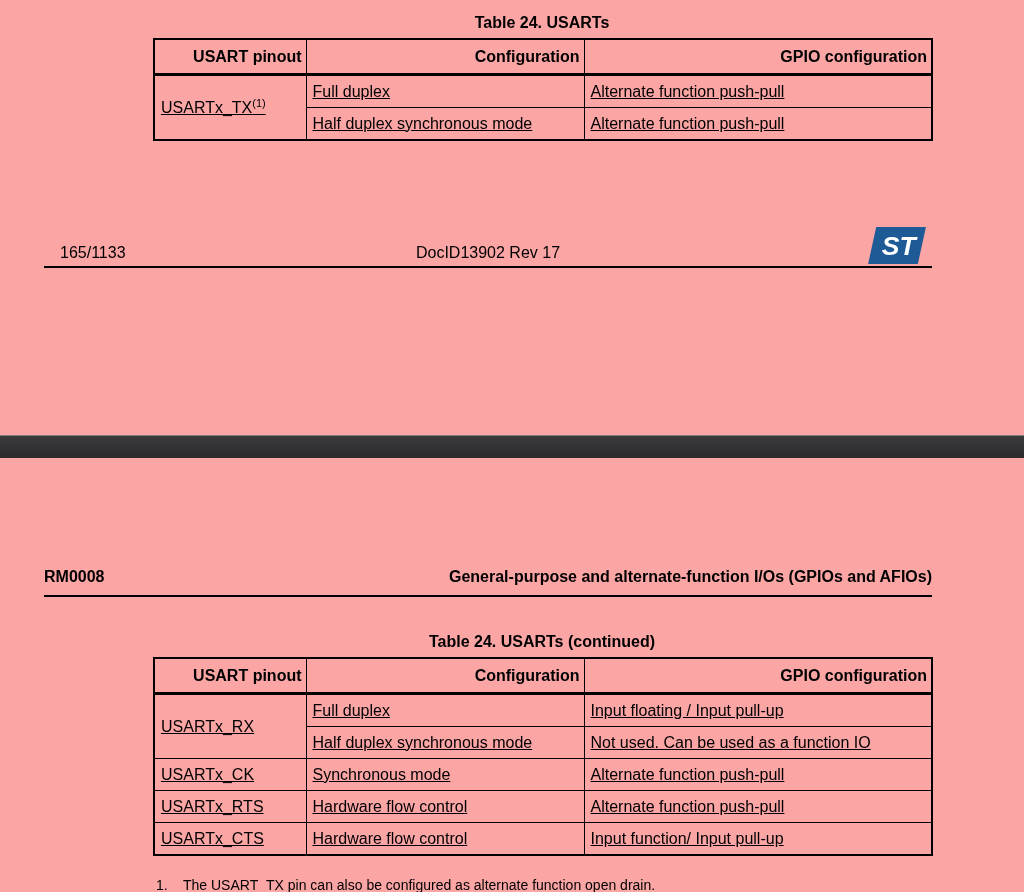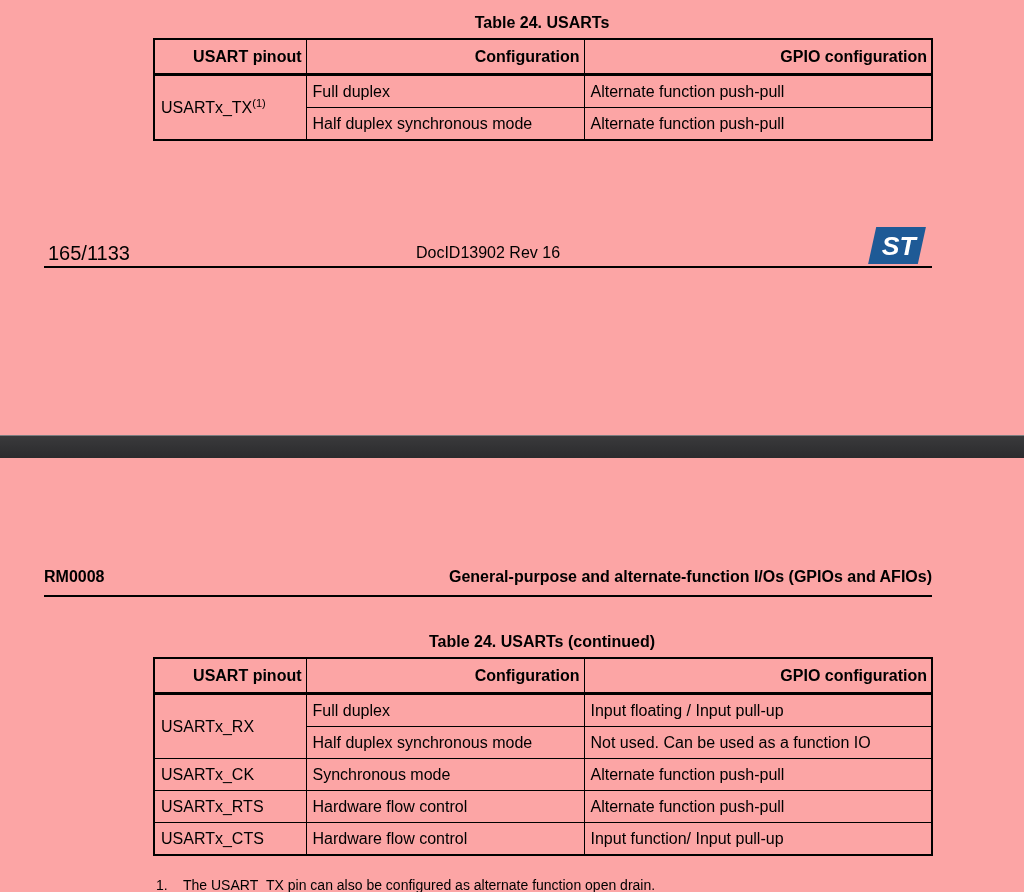--- a/index.html
+++ b/index.html
@@ -48,20 +48,21 @@
   .doc-table td {
     border: 1.5px solid #000;
     font-size: 16px;
     font-weight: normal;
     text-align: left;
     vertical-align: middle;
     height: 31px;
     padding: 0 6px;
     overflow: hidden;
     white-space: nowrap;
+    text-decoration: underline;
   }
   .doc-table td sup { font-size: 11px; line-height: 0; }
 
   .footnote {
     margin-top: 20px;
     font-size: 14px;
     line-height: 18px;
     padding-left: 3px;
   }
   .fn-num { display: inline-block; width: 27px; }
@@ -69,22 +70,22 @@
   
   #footer1 {
     position: absolute;
     left: 44px;
     top: 240px;
     width: 888px;
     height: 26px;
     border-bottom: 2px solid #000;
   }
   #footer1 .page-num {
-    position: absolute; left: 4px; bottom: 4px;
-    font-size: 20px; line-height: 18px;
+    position: absolute; left: 16px; bottom: 4px;
+    font-size: 16px; line-height: 18px;
   }
   #footer1 .doc-id {
     position: absolute; left: 0; right: 0; bottom: 4px;
     text-align: center; font-size: 16px; line-height: 18px;
   }
   #footer1 .st-logo {
     position: absolute; right: 6px; bottom: 2px;
     width: 58px; height: 37px;
   }
 
@@ -141,21 +142,21 @@
         <tr>
           <td>Half duplex synchronous mode</td>
           <td>Alternate function push-pull</td>
         </tr>
       </tbody>
     </table>
   </div>
 
   <div id="footer1">
     <span class="page-num">165/1133</span>
-    <span class="doc-id">DocID13902 Rev 16</span>
+    <span class="doc-id">DocID13902 Rev 17</span>
     <svg class="st-logo" viewBox="0 0 100 64" xmlns="http://www.w3.org/2000/svg" aria-hidden="true">
       <polygon points="14,0 100,0 86,64 0,64" fill="#1e5a96"></polygon>
       <text x="53" y="49" text-anchor="middle" font-family="'Liberation Sans', sans-serif" font-size="46" font-weight="bold" font-style="italic" fill="#ffffff">ST</text>
     </svg>
   </div>
 
   <div id="page-band"></div>
 
   <div id="header2">
     <span class="doc-ref">RM0008</span>

